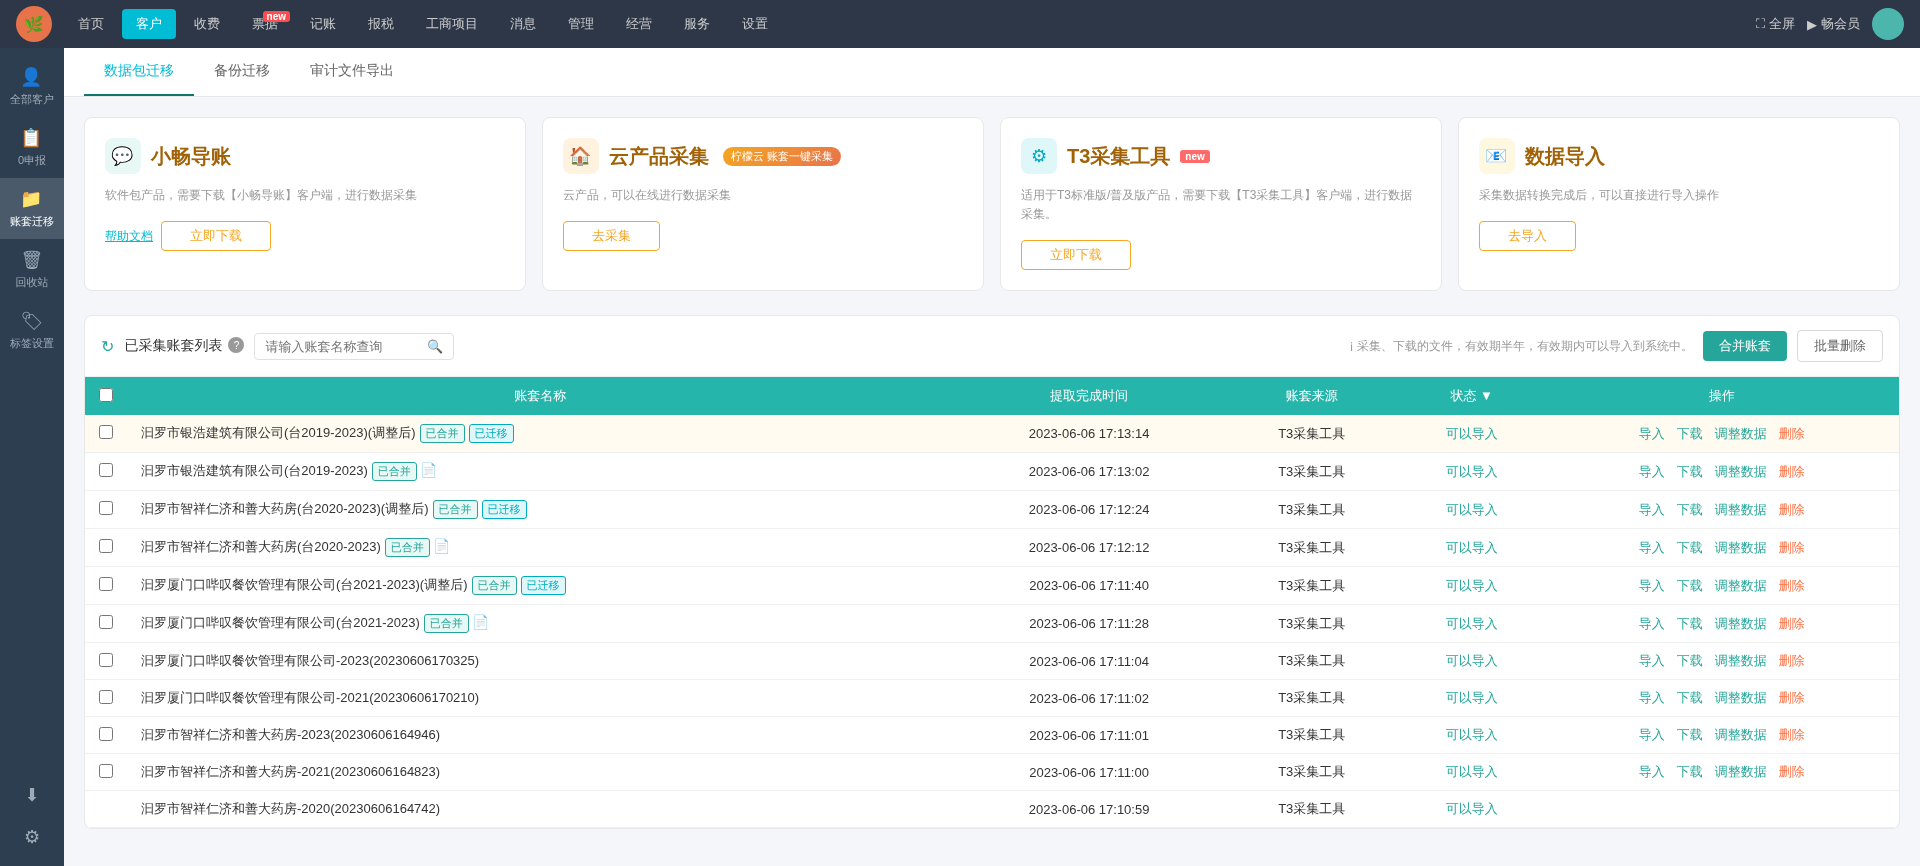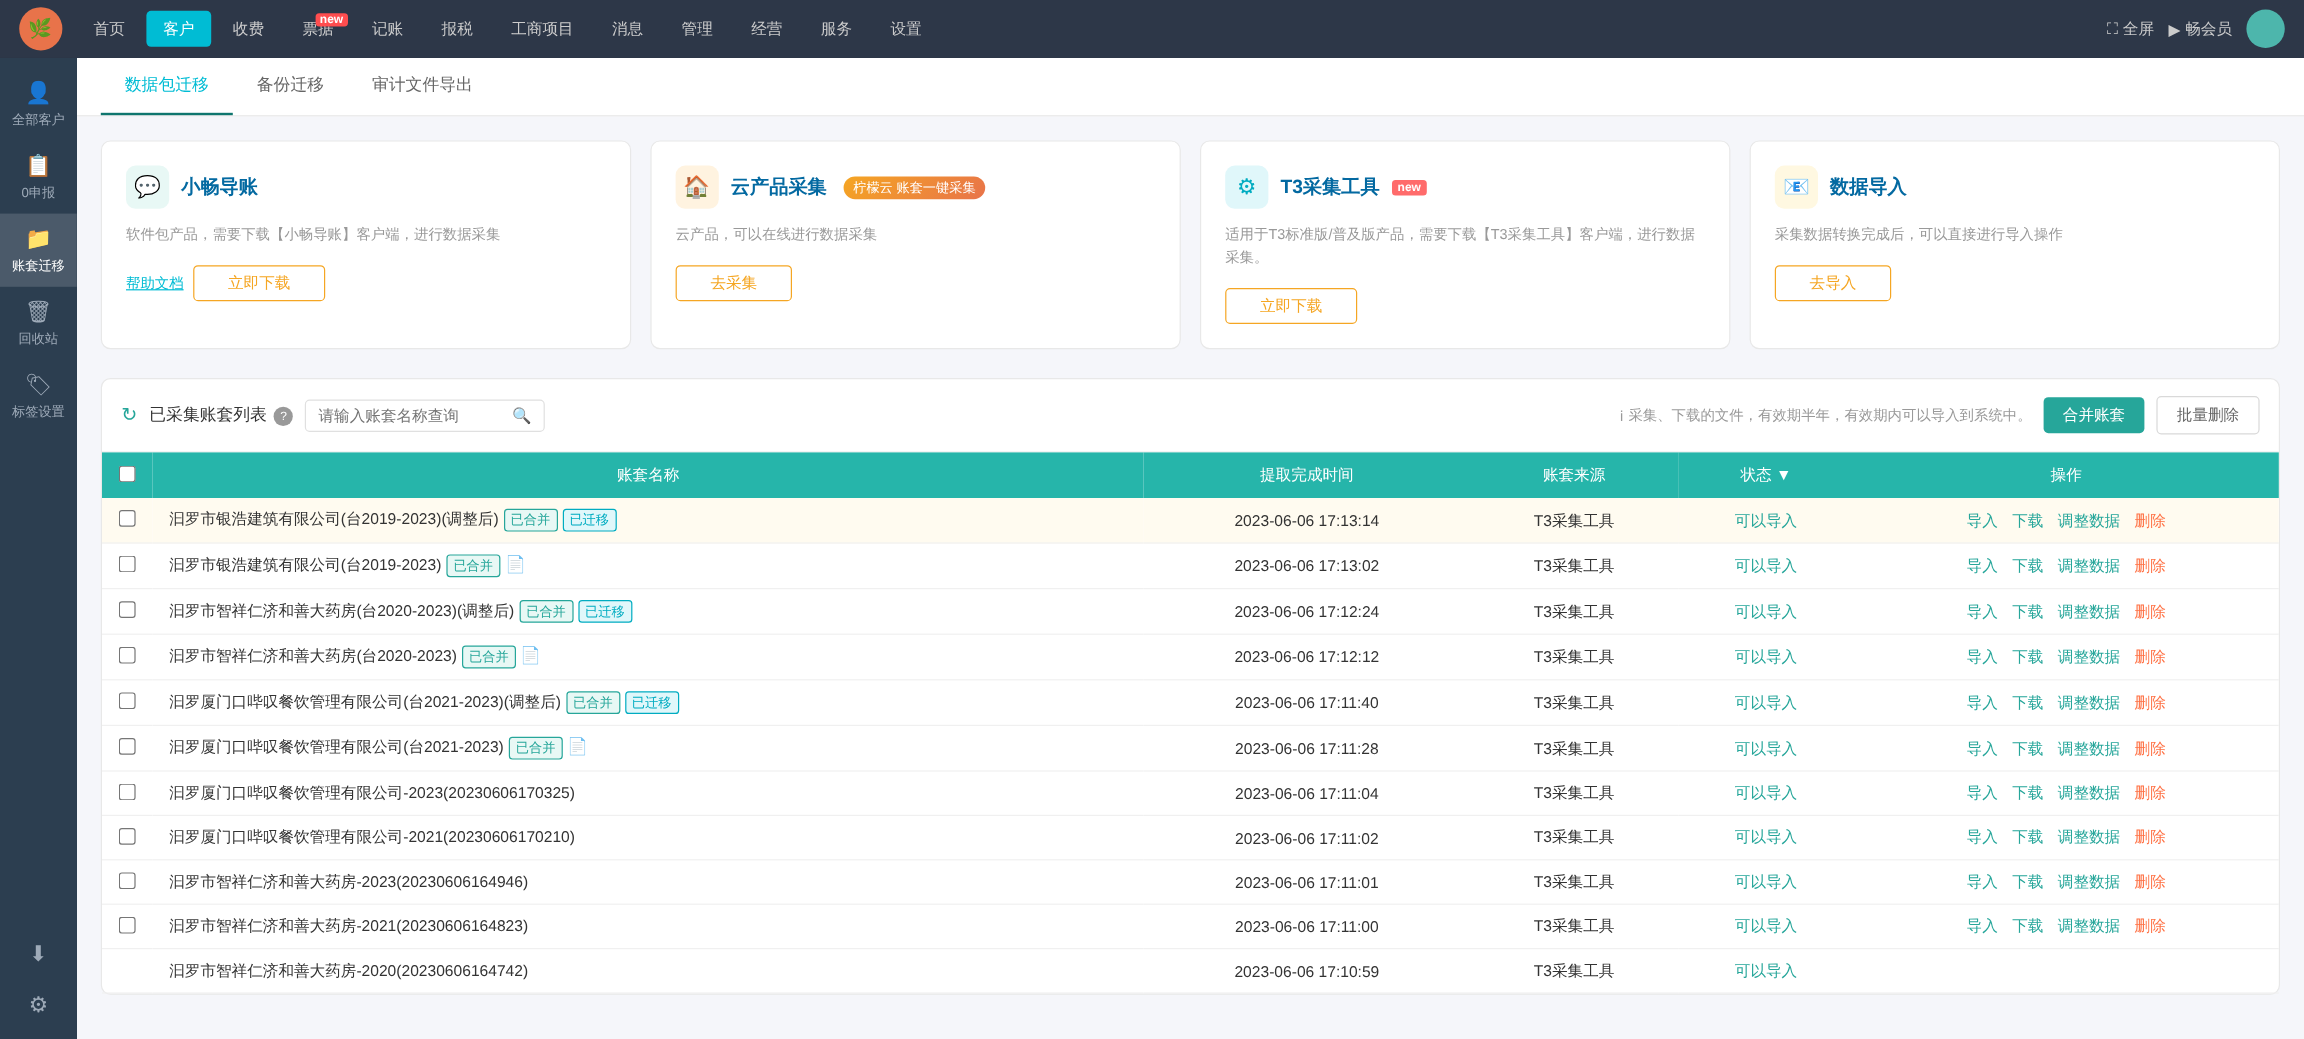--- a/index.html
+++ b/index.html
@@ -34,30 +34,30 @@
 
     
     .cards-row { display: grid; grid-template-columns: repeat(4, 1fr); gap: 16px; margin-bottom: 24px; }
     .card { background: white; border-radius: 8px; padding: 20px; border: 1px solid #e8e8e8; min-height: 140px; position: relative; }
     .card-header { display: flex; align-items: center; gap: 10px; margin-bottom: 12px; }
     .card-icon { width: 36px; height: 36px; border-radius: 8px; display: flex; align-items: center; justify-content: center; font-size: 18px; flex-shrink: 0; }
     .card-icon.green { background: #e8f8f5; color: #26a69a; }
     .card-icon.orange { background: #fff3e0; color: #f5a623; }
     .card-icon.teal { background: #e0f7fa; color: #00acc1; }
     .card-icon.yellow { background: #fff8e1; color: #f5a623; }
-    .card-title { font-size: 16px; font-weight: 600; color: #0369a1; }
+    .card-title { font-size: 20px; font-weight: 600; color: #a16207; }
     .card-subtitle { font-size: 12px; color: #999; margin-bottom: 16px; line-height: 1.6; }
     .card-actions { display: flex; align-items: center; gap: 8px; }
     .card-link { color: #00bcd4; font-size: 12px; cursor: pointer; text-decoration: underline; }
     .btn-outline { padding: 5px 28px; border: 1px solid #f5a623; color: #f5a623; background: white; border-radius: 4px; cursor: pointer; font-size: 13px; white-space: nowrap; }
 
     
     .table-section { background: white; border-radius: 8px; border: 1px solid #e8e8e8; }
     .table-toolbar { padding: 14px 16px; display: flex; align-items: center; gap: 10px; border-bottom: 1px solid #f0f0f0; }
-    .toolbar-title { font-size: 14px; font-weight: 500; color: #333; display: flex; align-items: flex-end; gap: 6px; }
+    .toolbar-title { font-size: 14px; font-weight: 500; color: #333; display: flex; align-items: flex-start; gap: 6px; }
     .search-box { display: flex; align-items: center; border: 1px solid #e0e0e0; border-radius: 4px; padding: 5px 10px; gap: 6px; width: 200px; }
     .search-box input { border: none; outline: none; font-size: 13px; color: #333; width: 100%; background: transparent; }
     .search-icon { color: #999; cursor: pointer; }
     .toolbar-right { margin-left: auto; display: flex; align-items: center; gap: 10px; }
     .toolbar-hint { font-size: 12px; color: #999; display: flex; align-items: center; gap: 4px; }
     .btn-merge { padding: 6px 16px; background: #26a69a; color: white; border: none; border-radius: 4px; cursor: pointer; font-size: 13px; }
     .btn-delete { padding: 6px 16px; background: white; color: #666; border: 1px solid #d9d9d9; border-radius: 4px; cursor: pointer; font-size: 13px; }
 
     
     .data-table { width: 100%; border-collapse: collapse; }

